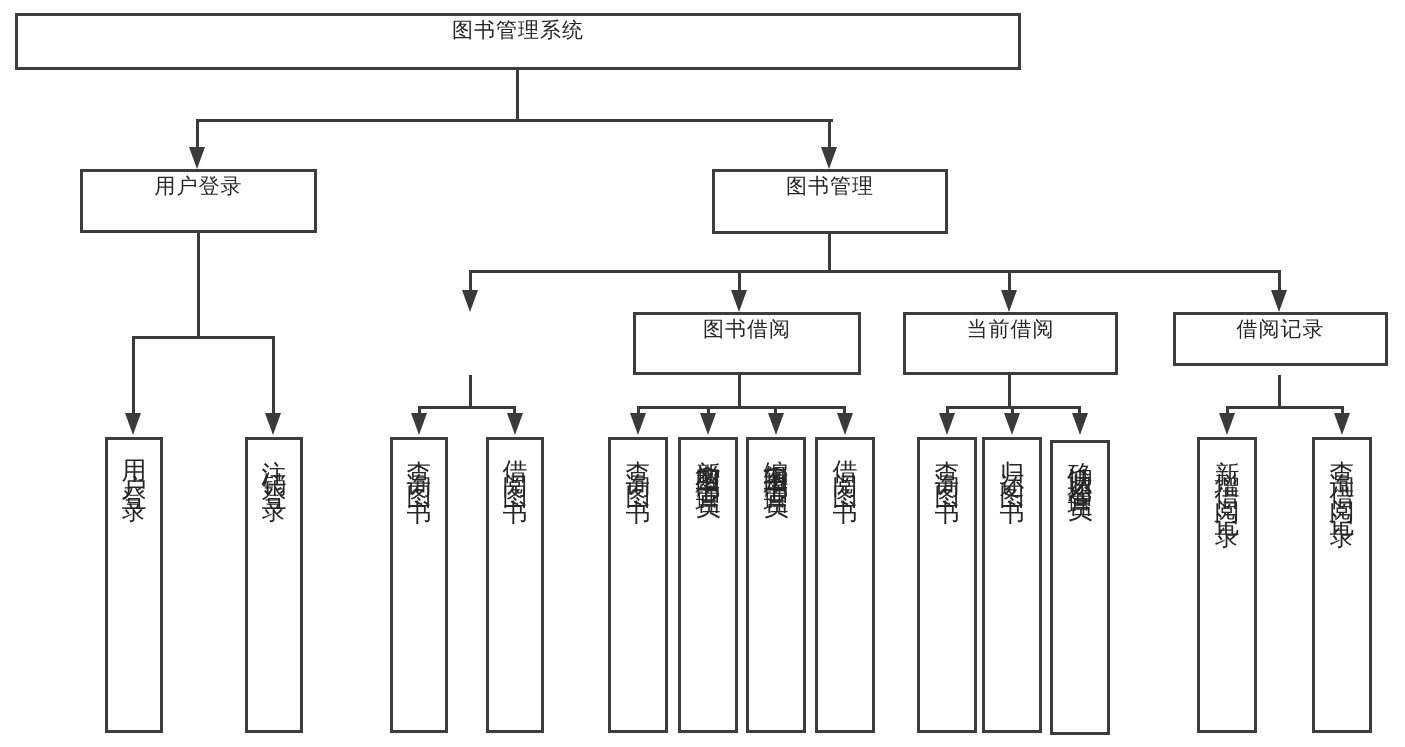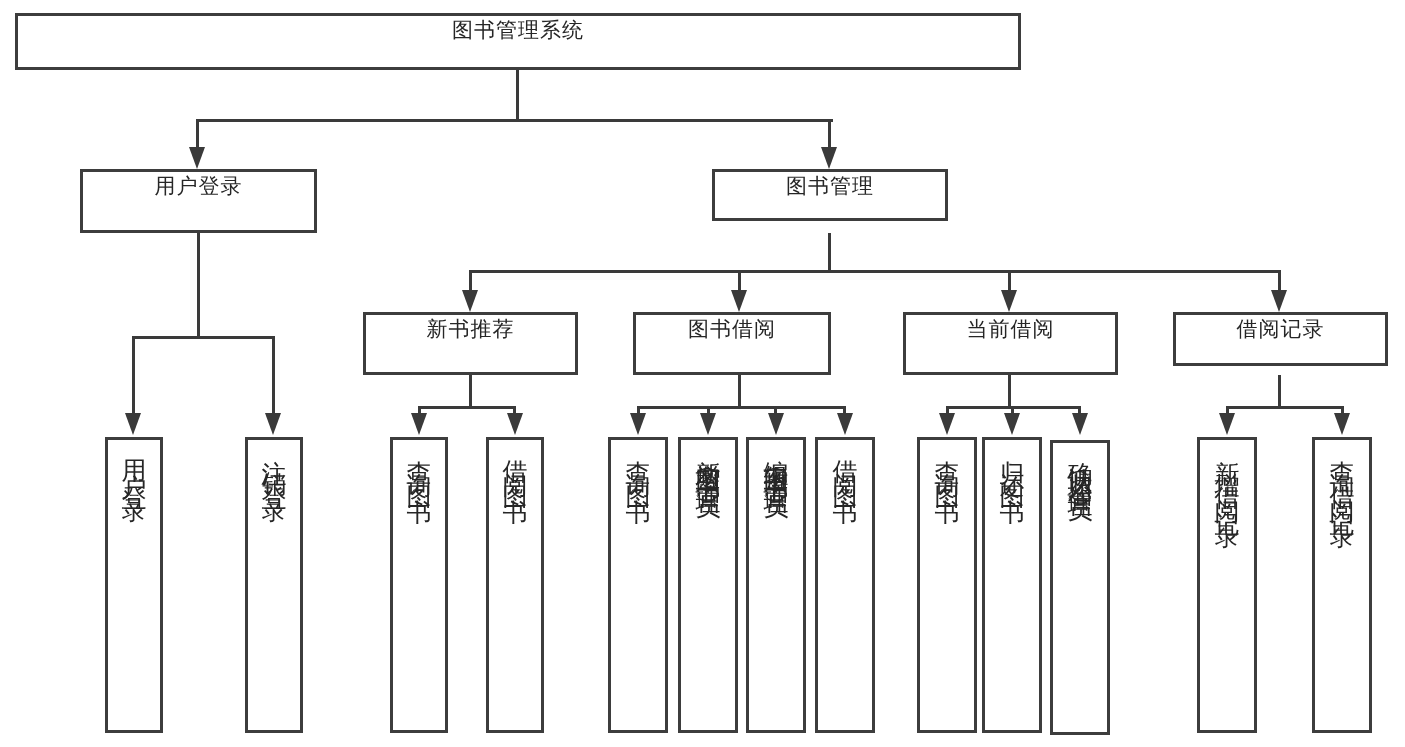--- a/index.html
+++ b/index.html
@@ -116,28 +116,25 @@
     <div class="ah" style="left:1334px;top:413px;"></div>
   </div>
 
   <div class="node" style="left:15px;top:13px;width:1006px;height:57px;">
     <span class="h-label">图书管理系统</span>
   </div>
 
   <div class="node" style="left:80px;top:169px;width:237px;height:64px;">
     <span class="h-label">用户登录</span>
   </div>
-  <div class="node" style="left:712px;top:169px;width:236px;height:52px;">
+  <div class="node" style="left:712px;top:169px;width:236px;height:65px;">
     <span class="h-label">图书管理</span>
   </div>
 
-  <div class="node" style="left:363px;top:312px;width:215px;height:63px;">
-    <span class="h-label">新书推荐</span>
-  </div>
-  <div class="node" style="left:633px;top:312px;width:198px;height:63px;">
+  <div class="node" style="left:633px;top:312px;width:228px;height:63px;">
     <span class="h-label">图书借阅</span>
   </div>
   <div class="node" style="left:903px;top:312px;width:215px;height:63px;">
     <span class="h-label">当前借阅</span>
   </div>
   <div class="node" style="left:1173px;top:312px;width:215px;height:54px;">
     <span class="h-label">借阅记录</span>
   </div>
 
   <div class="node leaf" style="left:105px;top:437px;width:58px;height:296px;">

